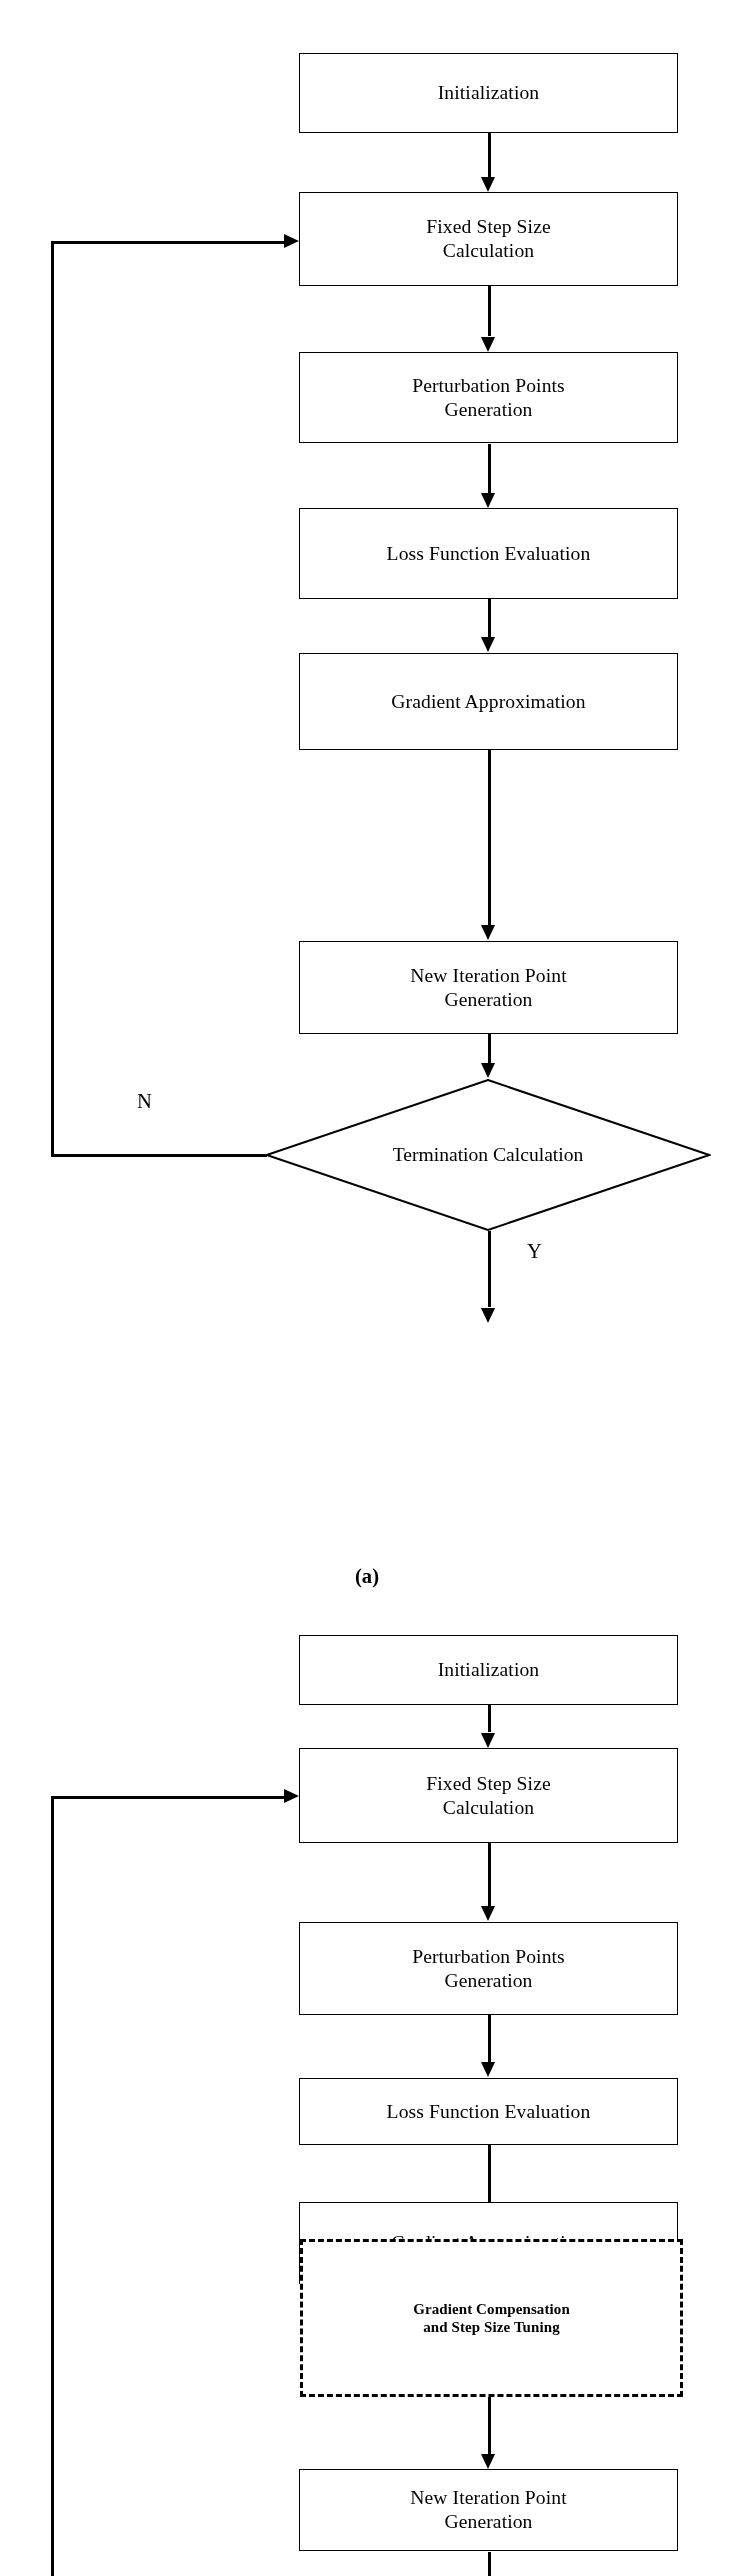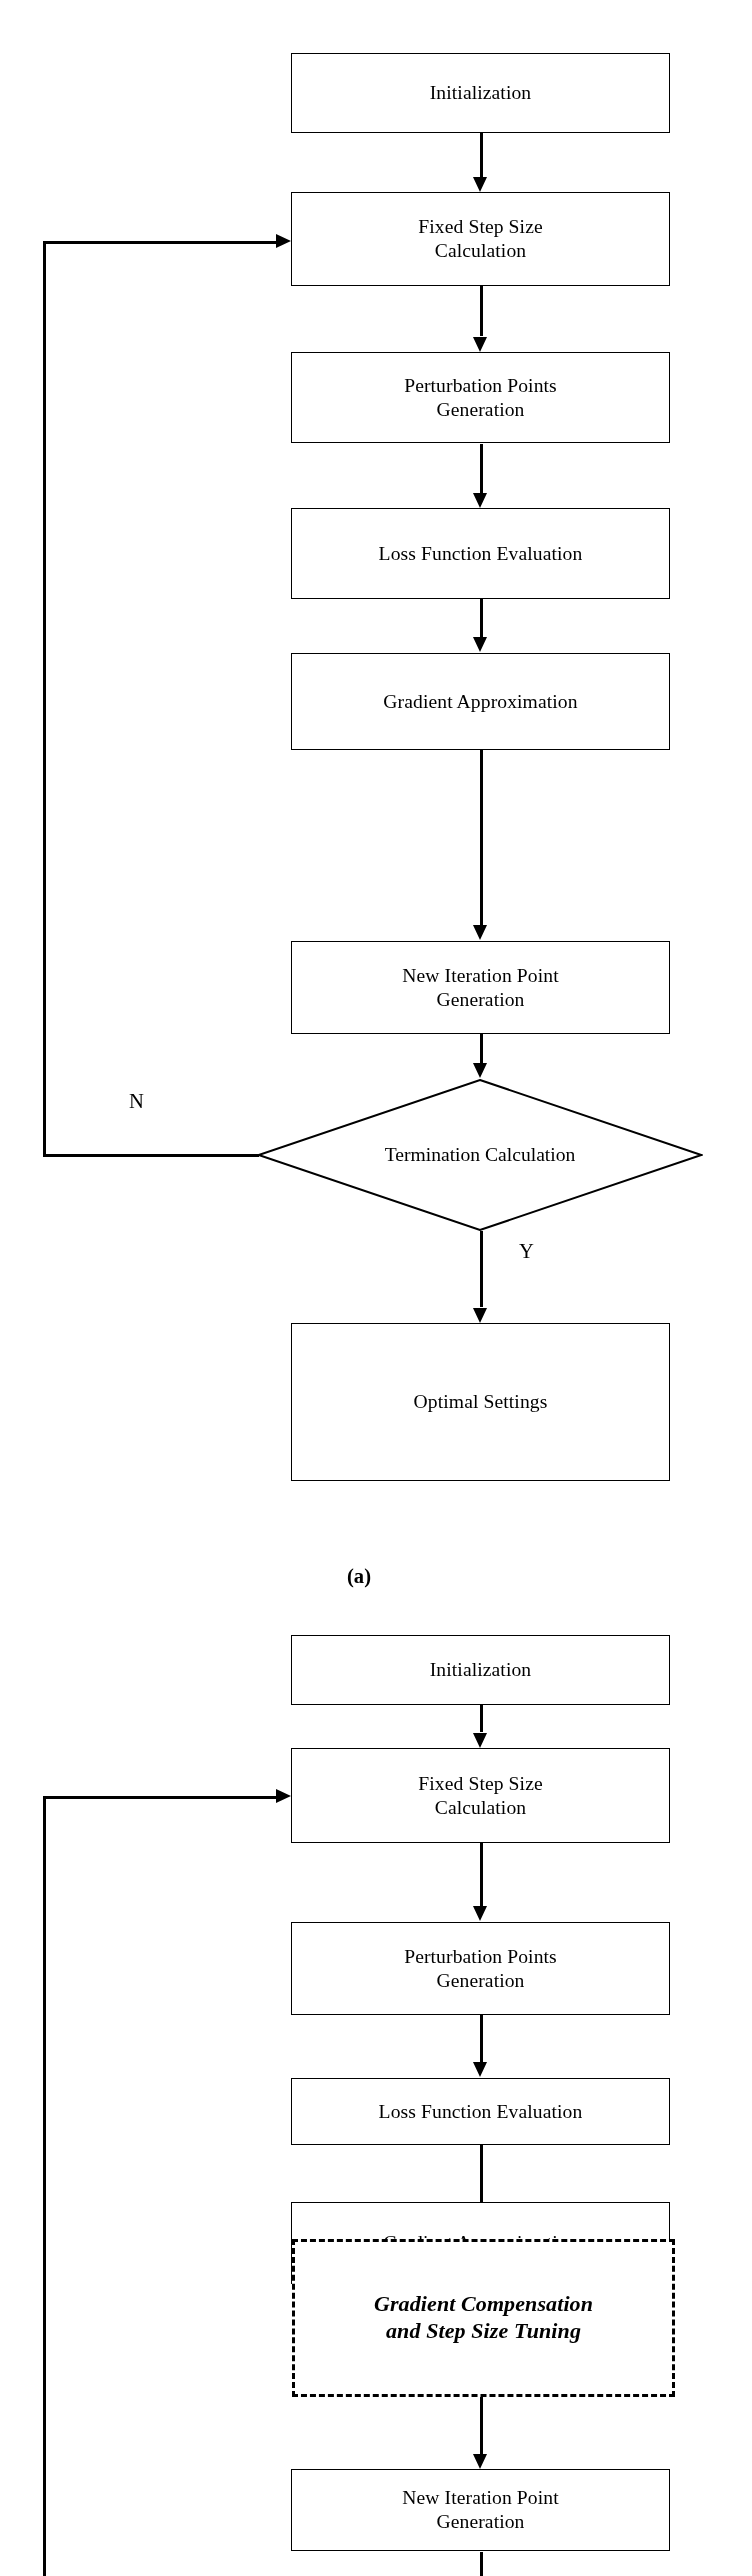--- a/index.html
+++ b/index.html
@@ -1,40 +1,39 @@
 <!DOCTYPE html>
 <html style="font-size:8.2px"><head>
 <meta charset="utf-8">
 <style>
   html,body{margin:0;padding:0;background:#ffffff;}
   body{width:752px;height:2900px;font-family:"Liberation Serif",serif;color:#000;}
   .page{position:relative;width:752px;height:2900px;overflow:hidden;}
 
-  .flow{position:absolute;left:4px;width:662px;}
+  .flow{position:absolute;left:12px;width:662px;}
 
   
   .node{
     position:absolute;
     box-sizing:border-box;
     border:1.5px solid #000;
     background:#fff;
     display:flex;
     align-items:center;
     justify-content:center;
     text-align:center;
     line-height:1.22;
     font-size:19.6px;
     letter-spacing:0.1px;
     padding:0 5.2px;
   }
   .node.dashed{
     border:3.1px dashed #000;
-    font-style:italic;
     font-weight:bold;
-    font-size:22px;
+    font-size:15px;
     line-height:1.22;
   }
 
   
   .diamond{position:absolute;}
   .diamond .dlabel{
     position:absolute;
     left:0;top:0;width:100%;height:100%;
     display:flex;align-items:center;justify-content:center;
     font-size:19.6px;
@@ -129,23 +128,20 @@
     <div class="edgelabel" style="left:125px;top:1091px;">
       <span>N</span>
     </div>
 
     <div class="vline" style="left:476px;top:1231px;height:76px;"></div>
     <div class="arrowhead" style="left:469px;top:1308px;"></div>
     <div class="edgelabel" style="left:515px;top:1241px;">
       <span>Y</span>
     </div>
 
-    <div class="node" style="left:287px;top:1323px;width:379px;height:158px;">
-      <span>Optimal Settings</span>
-    </div>
 
     <div class="caption" style="left:343px;top:1566px;">
       <span>(a)</span>
     </div>
   </div>
 
   <div class="flow" style="top:1613px;height:1287px;">
 
     <div class="node" style="left:287px;top:21.6px;width:379px;height:70px;">
       <span>Initialization</span>

